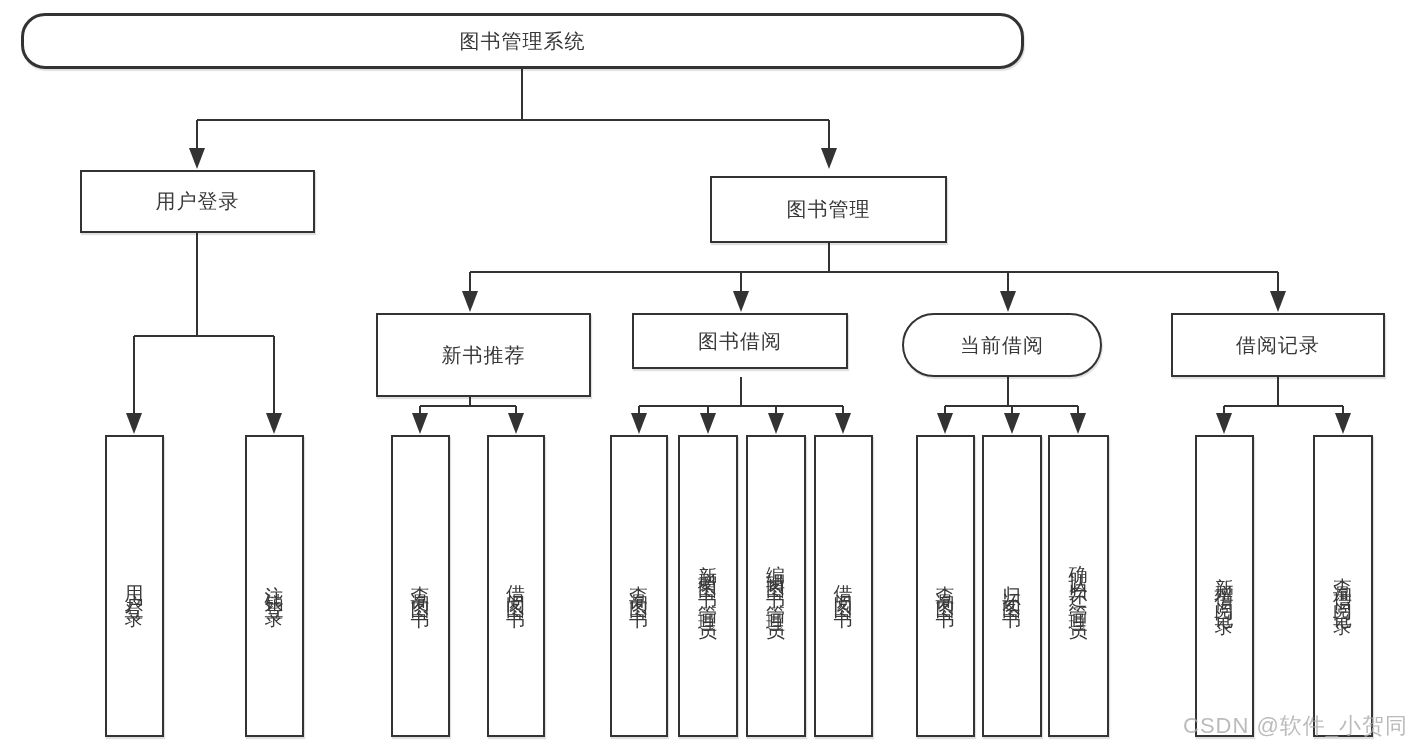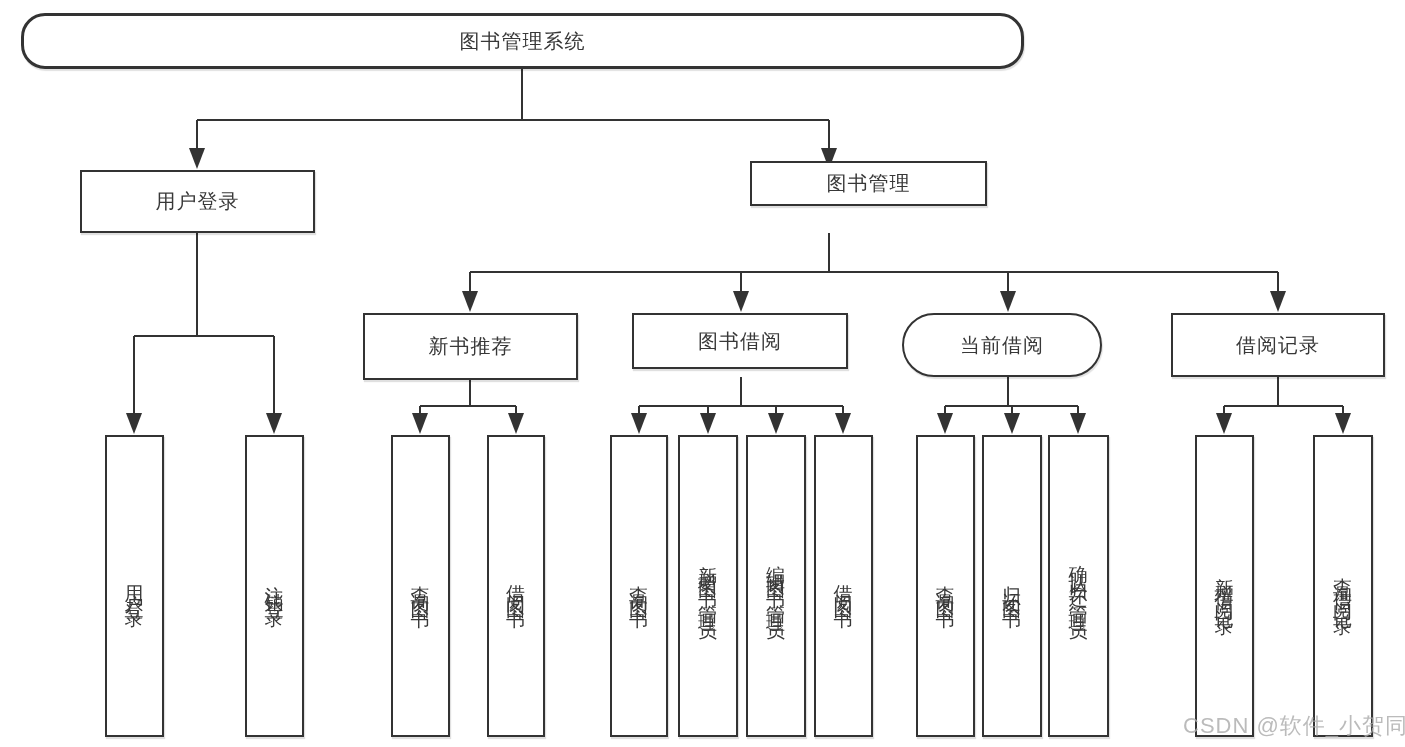--- a/index.html
+++ b/index.html
@@ -127,25 +127,25 @@
     </g>
   </svg>
 
   <div class="node root h" style="left:21px;top:13px;width:1003px;height:56px;border-radius:24px;">
     <span>图书管理系统</span>
   </div>
 
   <div class="node h" style="left:80px;top:170px;width:235px;height:63px;">
     <span>用户登录</span>
   </div>
-  <div class="node h" style="left:710px;top:161px;width:237px;height:45px;margin-left:40px;">
+  <div class="node h" style="left:710px;top:176px;width:237px;height:67px;">
     <span>图书管理</span>
   </div>
 
-  <div class="node h" style="left:363px;top:313px;width:215px;height:67px;">
+  <div class="node h" style="left:376px;top:313px;width:215px;height:84px;">
     <span>新书推荐</span>
   </div>
   <div class="node h" style="left:632px;top:313px;width:216px;height:56px;">
     <span>图书借阅</span>
   </div>
   <div class="node h" style="left:902px;top:313px;width:200px;height:64px;border-radius:32px;">
     <span>当前借阅</span>
   </div>
   <div class="node h" style="left:1171px;top:313px;width:214px;height:64px;">
     <span>借阅记录</span>

